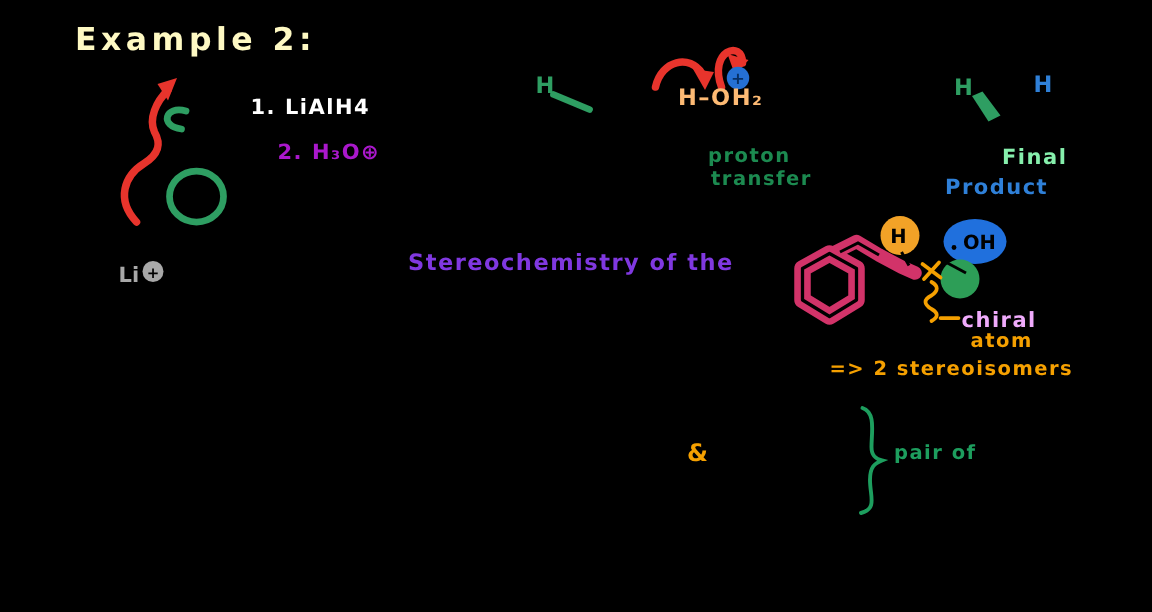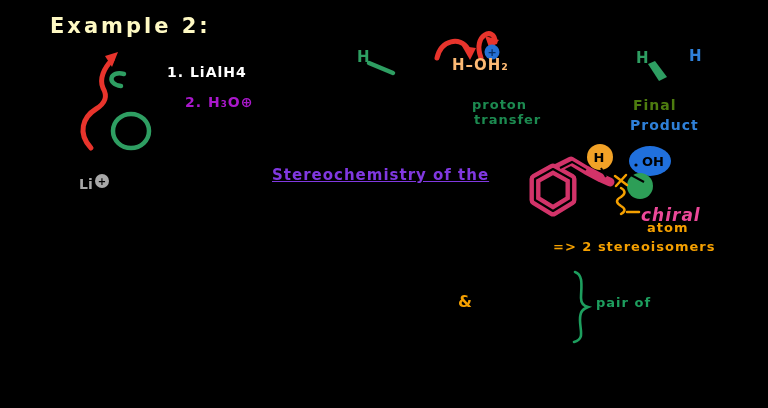--- a/index.html
+++ b/index.html
@@ -16,27 +16,27 @@
   #reagent2     { left:185px; top:95px;  font-size:14px; letter-spacing:1px; color:#aa18cc; }
   #li-label     { left:79px;  top:177px; font-size:14px; color:#a8a8a8; }
 
   #mid-h        { left:357px; top:50px;  font-size:15px; color:#2e9e62; }
   #hydronium    { left:452px; top:58px;  font-size:15px; letter-spacing:1px; color:#fdba74; }
   #proton-cap1  { left:448px; top:98px;  font-size:13px; letter-spacing:1px; color:#1c8a50;margin-left:24px; }
   #proton-cap2  { left:474px; top:113px; font-size:13px; letter-spacing:1px; color:#1c8a50; }
 
   #tr-h-green   { left:636px; top:51px;  font-size:15px; color:#2e9e62; }
   #tr-h-blue    { left:689px; top:49px;  font-size:15px; color:#2f80d8; }
-  #final-cap1   { left:633px; top:98px;  font-size:14px; letter-spacing:1px; color:#4d7c0f;text-align:center; }
+  #final-cap1   { left:668px; top:98px;  font-size:14px; letter-spacing:1px; color:#86efac;text-align:center; }
   #final-cap2   { left:630px; top:118px; font-size:14px; letter-spacing:1px; color:#2f80d8; }
 
-  #stereo-h1    { left:272px; top:168px; font-size:15px; letter-spacing:1px; color:#8038e0;text-decoration:underline; }
+  #stereo-h1    { left:272px; top:168px; font-size:15px; letter-spacing:1px; color:#8038e0; }
   #stereo-h2    { left:370px; top:189px; font-size:15px; letter-spacing:1px; color:#8038e0; }
 
-  #chiral1      { left:641px; top:207px; font-size:17px; letter-spacing:1px; color:#ec4899;font-style:italic; }
+  #chiral1      { left:641px; top:207px; font-size:14px; letter-spacing:1px; color:#f0abfc; }
   #chiral2      { left:647px; top:221px; font-size:13px; letter-spacing:1px; color:#f5a000; }
   #stereo-con   { left:553px; top:240px; font-size:13px; letter-spacing:1px; color:#f5a000; }
   #amp          { left:458px; top:294px; font-size:16px; color:#f5a000; }
   #pair1        { left:596px; top:296px; font-size:13px; letter-spacing:1px; color:#1d9e5e; }
   #pair2        { left:597px; top:312px; font-size:13px; letter-spacing:1px; color:#1d9e5e; }
 </style>
 </head>
 <body>
 
 <div id="canvas">

